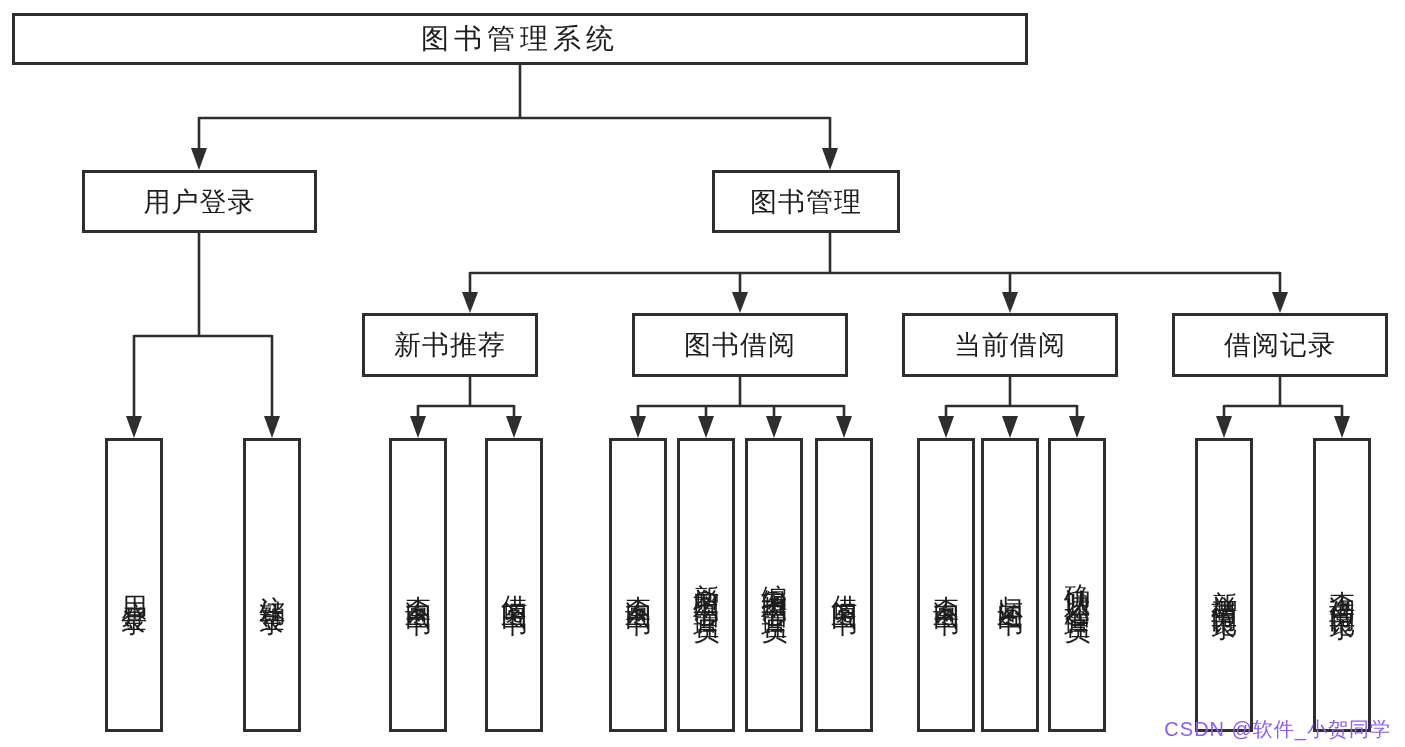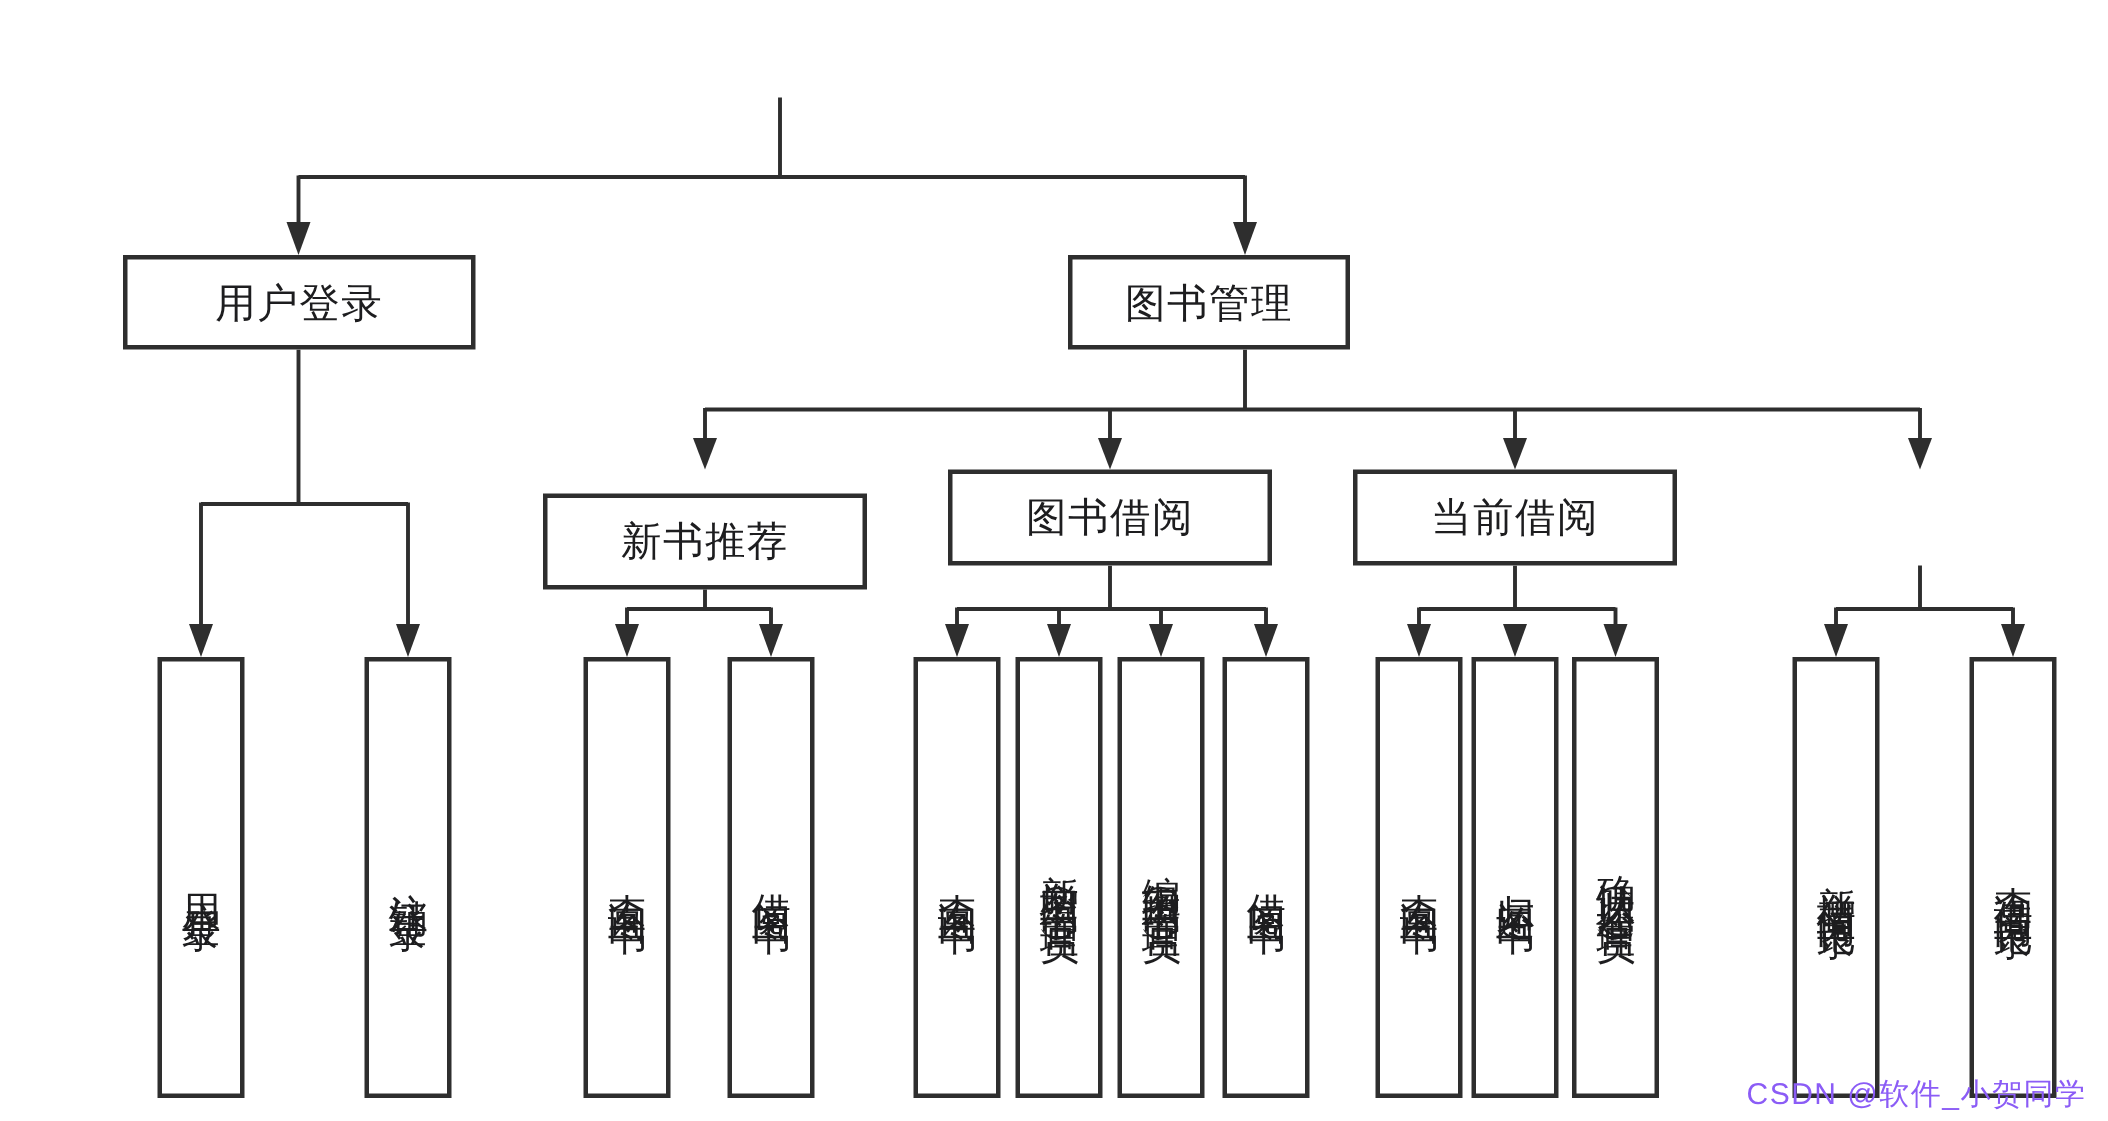--- a/index.html
+++ b/index.html
@@ -140,27 +140,29 @@
 
       <polygon points="938,416 954,416 946,438"></polygon>
       <polygon points="1002,416 1018,416 1010,438"></polygon>
       <polygon points="1069,416 1085,416 1077,438"></polygon>
 
       <polygon points="1216,416 1232,416 1224,438"></polygon>
       <polygon points="1334,416 1350,416 1342,438"></polygon>
     </g>
   </svg>
 
+  <div class="node-h root" style="left:12px; top:13px; width:1016px; height:52px;">图书管理系统</div>
 
   <div class="node-h" style="left:82px; top:170px; width:235px; height:63px;">用户登录</div>
   <div class="node-h" style="left:712px; top:170px; width:188px; height:63px;">图书管理</div>
 
-  <div class="node-h" style="left:362px; top:329px; width:216px; height:64px;font-family:Liberation Mono, monospace;">新书推荐</div>
+  <div class="node-h" style="left:362px; top:313px; width:176px; height:64px;font-family:Liberation Mono, monospace;">新书推荐</div>
   <div class="node-h" style="left:632px; top:313px; width:216px; height:64px;">图书借阅</div>
   <div class="node-h" style="left:902px; top:313px; width:216px; height:64px;">当前借阅</div>
+  <div class="node-h" style="left:1172px; top:313px; width:216px; height:64px;">借阅记录</div>
 
   <div class="node-v" style="left:105px; top:438px; width:58px; height:294px;">
     <span>用户登录</span>
   </div>
   <div class="node-v" style="left:243px; top:438px; width:58px; height:294px;">
     <span>注销登录</span>
   </div>
 
   <div class="node-v" style="left:389px; top:438px; width:58px; height:294px;">
     <span>查询图书</span>

